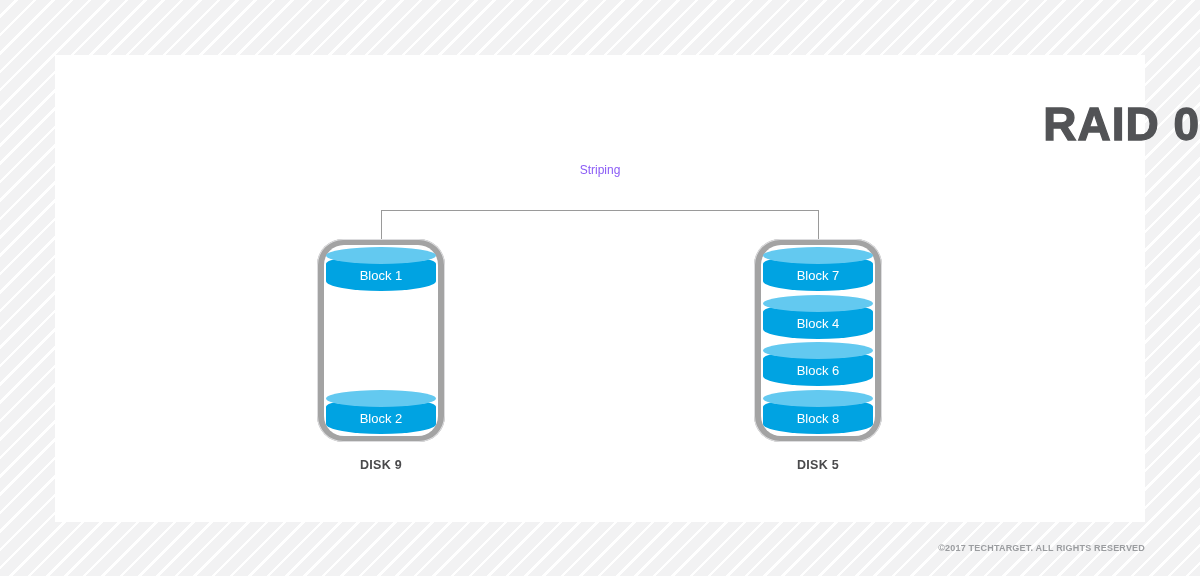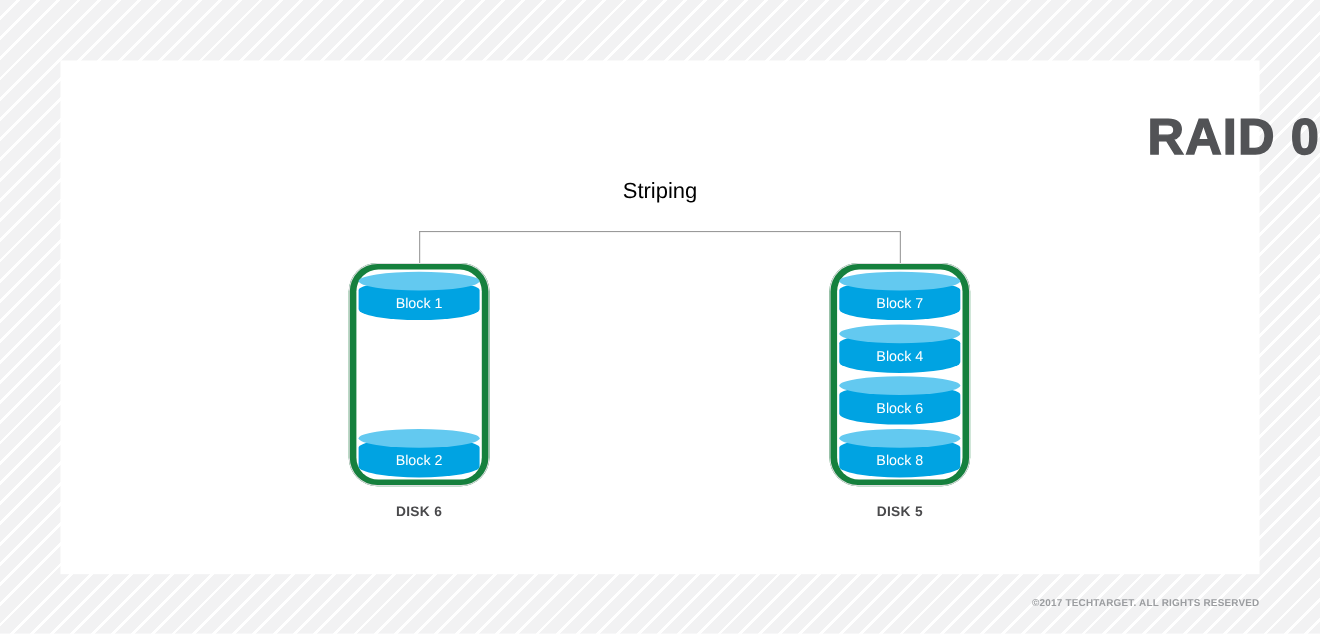--- a/index.html
+++ b/index.html
@@ -31,35 +31,35 @@
     font-weight: bold;
     letter-spacing: 1px;
     color: #525356;
     -webkit-text-stroke: 1.3px #525356;
   }
   .subtitle {
     position: absolute;
     left: 0; right: 0;
     top: 163px;
     text-align: center;
-    font-size: 20px;
-    color: #000000;
+    font-size: 12px;
+    color: #8b5cf6;
   }
   .bracket {
     position: absolute;
     left: 381px; top: 210px;
     width: 438px; height: 43px;
     border: 1px solid #9a9a9a;
     border-bottom: none;
   }
   .disk {
     position: absolute;
     top: 239px;
     width: 128px; height: 203px;
-    background: #15803d;
+    background: #a3a3a3;
     border-radius: 26px;
     box-shadow: inset 0 0 0 1px #dddddf;
   }
   .disk-1 { left: 317px; }
   .disk-2 { left: 754px; }
   .disk-inner {
     position: absolute;
     left: 7px; right: 7px; top: 6px; bottom: 6px;
     background: #ffffff;
     border-radius: 20px;
@@ -158,16 +158,16 @@
       <div class="cyl-label">Block 6</div>
     </div>
     <div class="cyl">
       <div class="cyl-top"></div>
       <div class="cyl-body"></div>
       <div class="cyl-label">Block 8</div>
     </div>
   </div>
 </div>
 
-<div class="disk-label disk-label-1">DISK 6</div>
+<div class="disk-label disk-label-1">DISK 9</div>
 <div class="disk-label disk-label-2">DISK 5</div>
 
 <div class="copyright">©2017 TECHTARGET. ALL RIGHTS RESERVED</div>
 
 </body></html>

